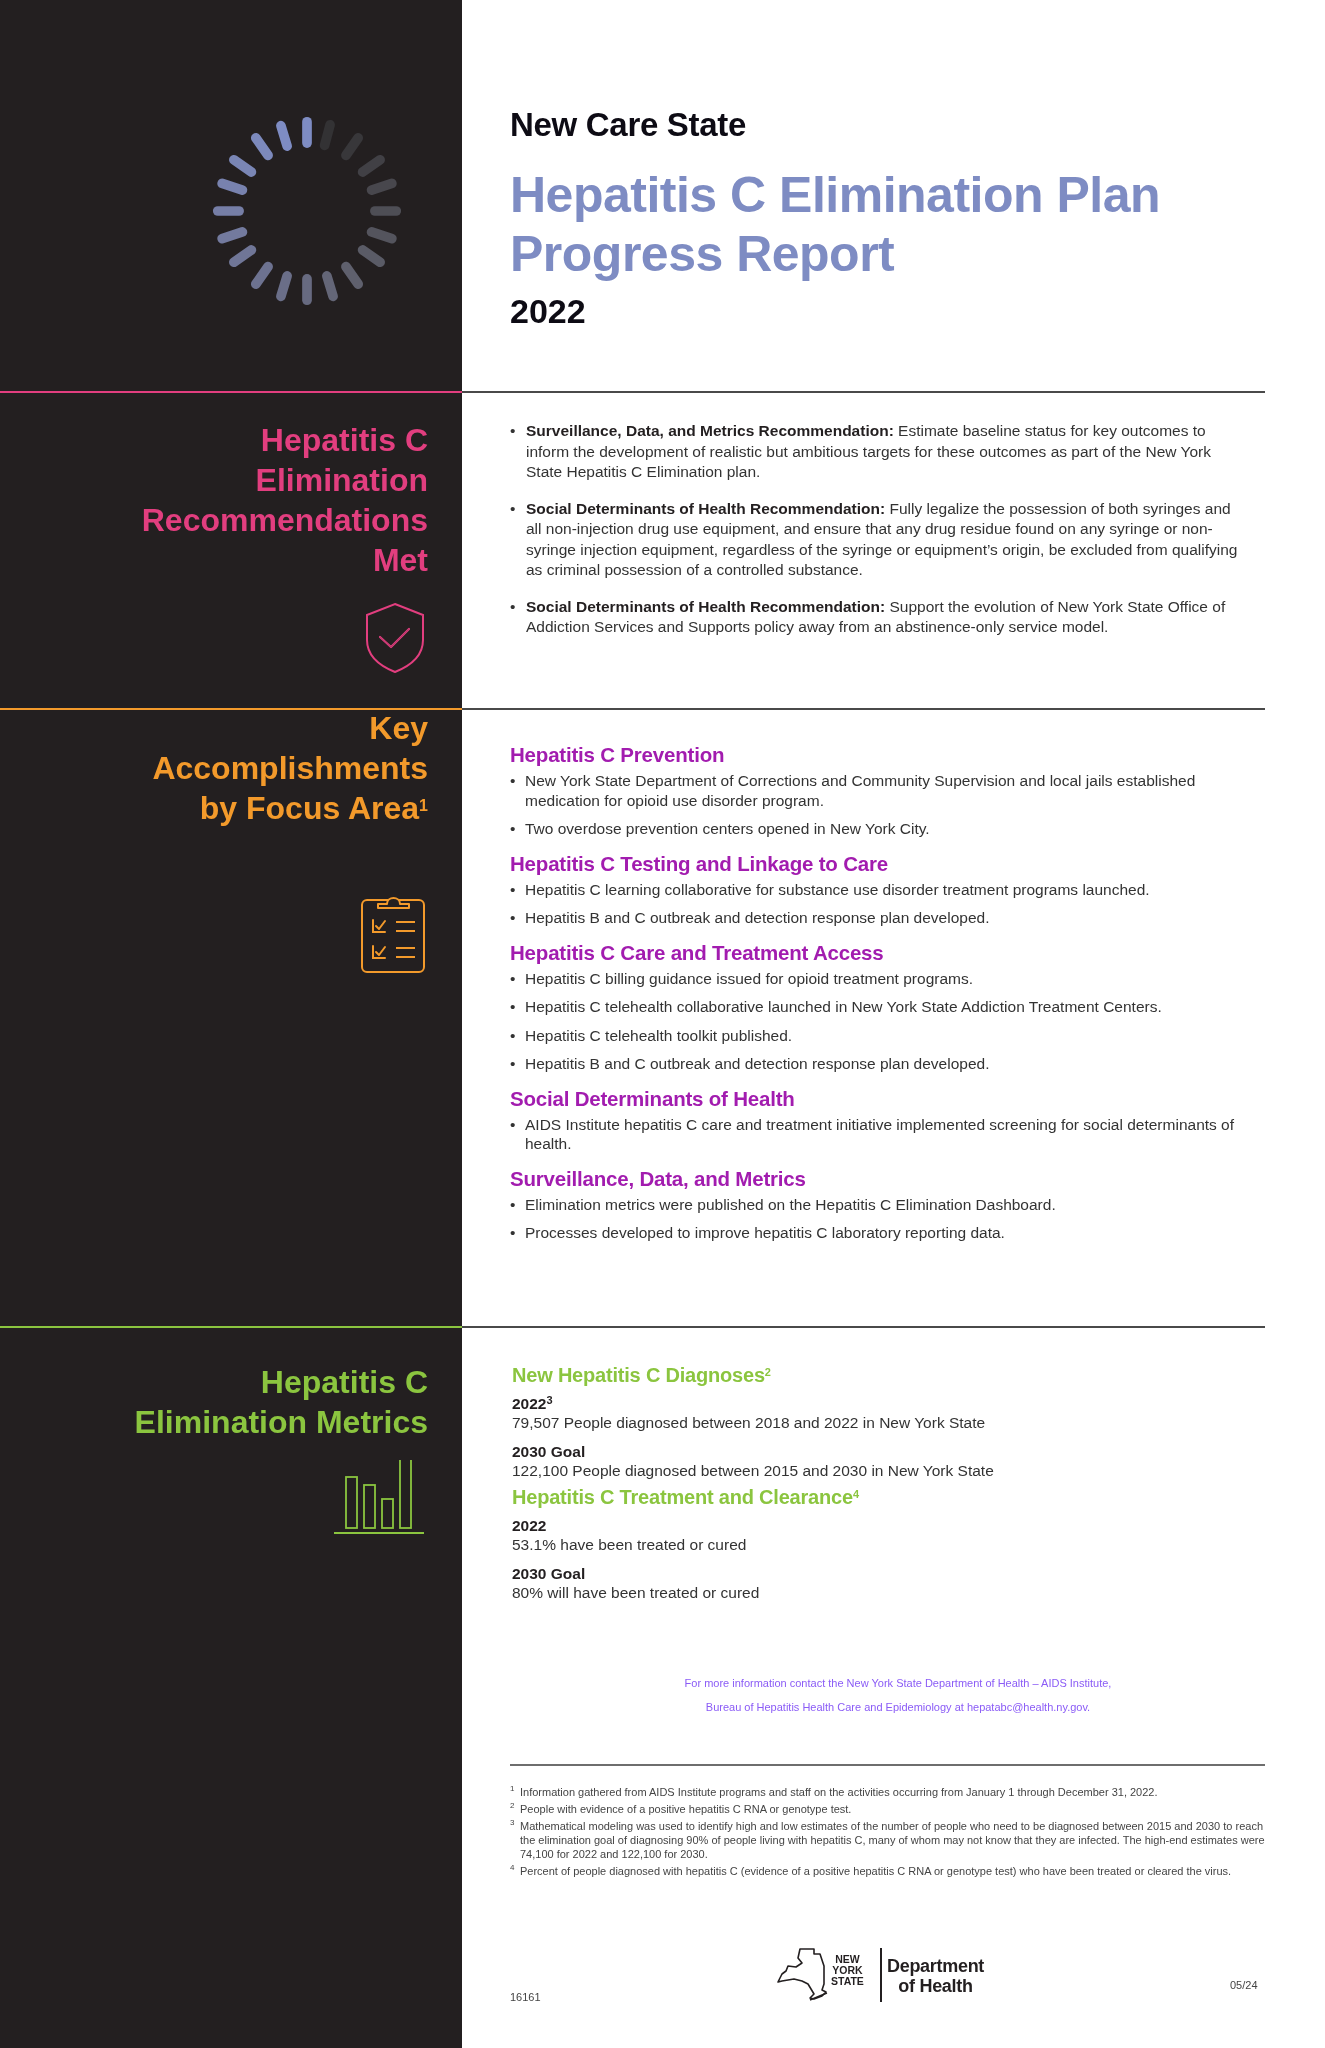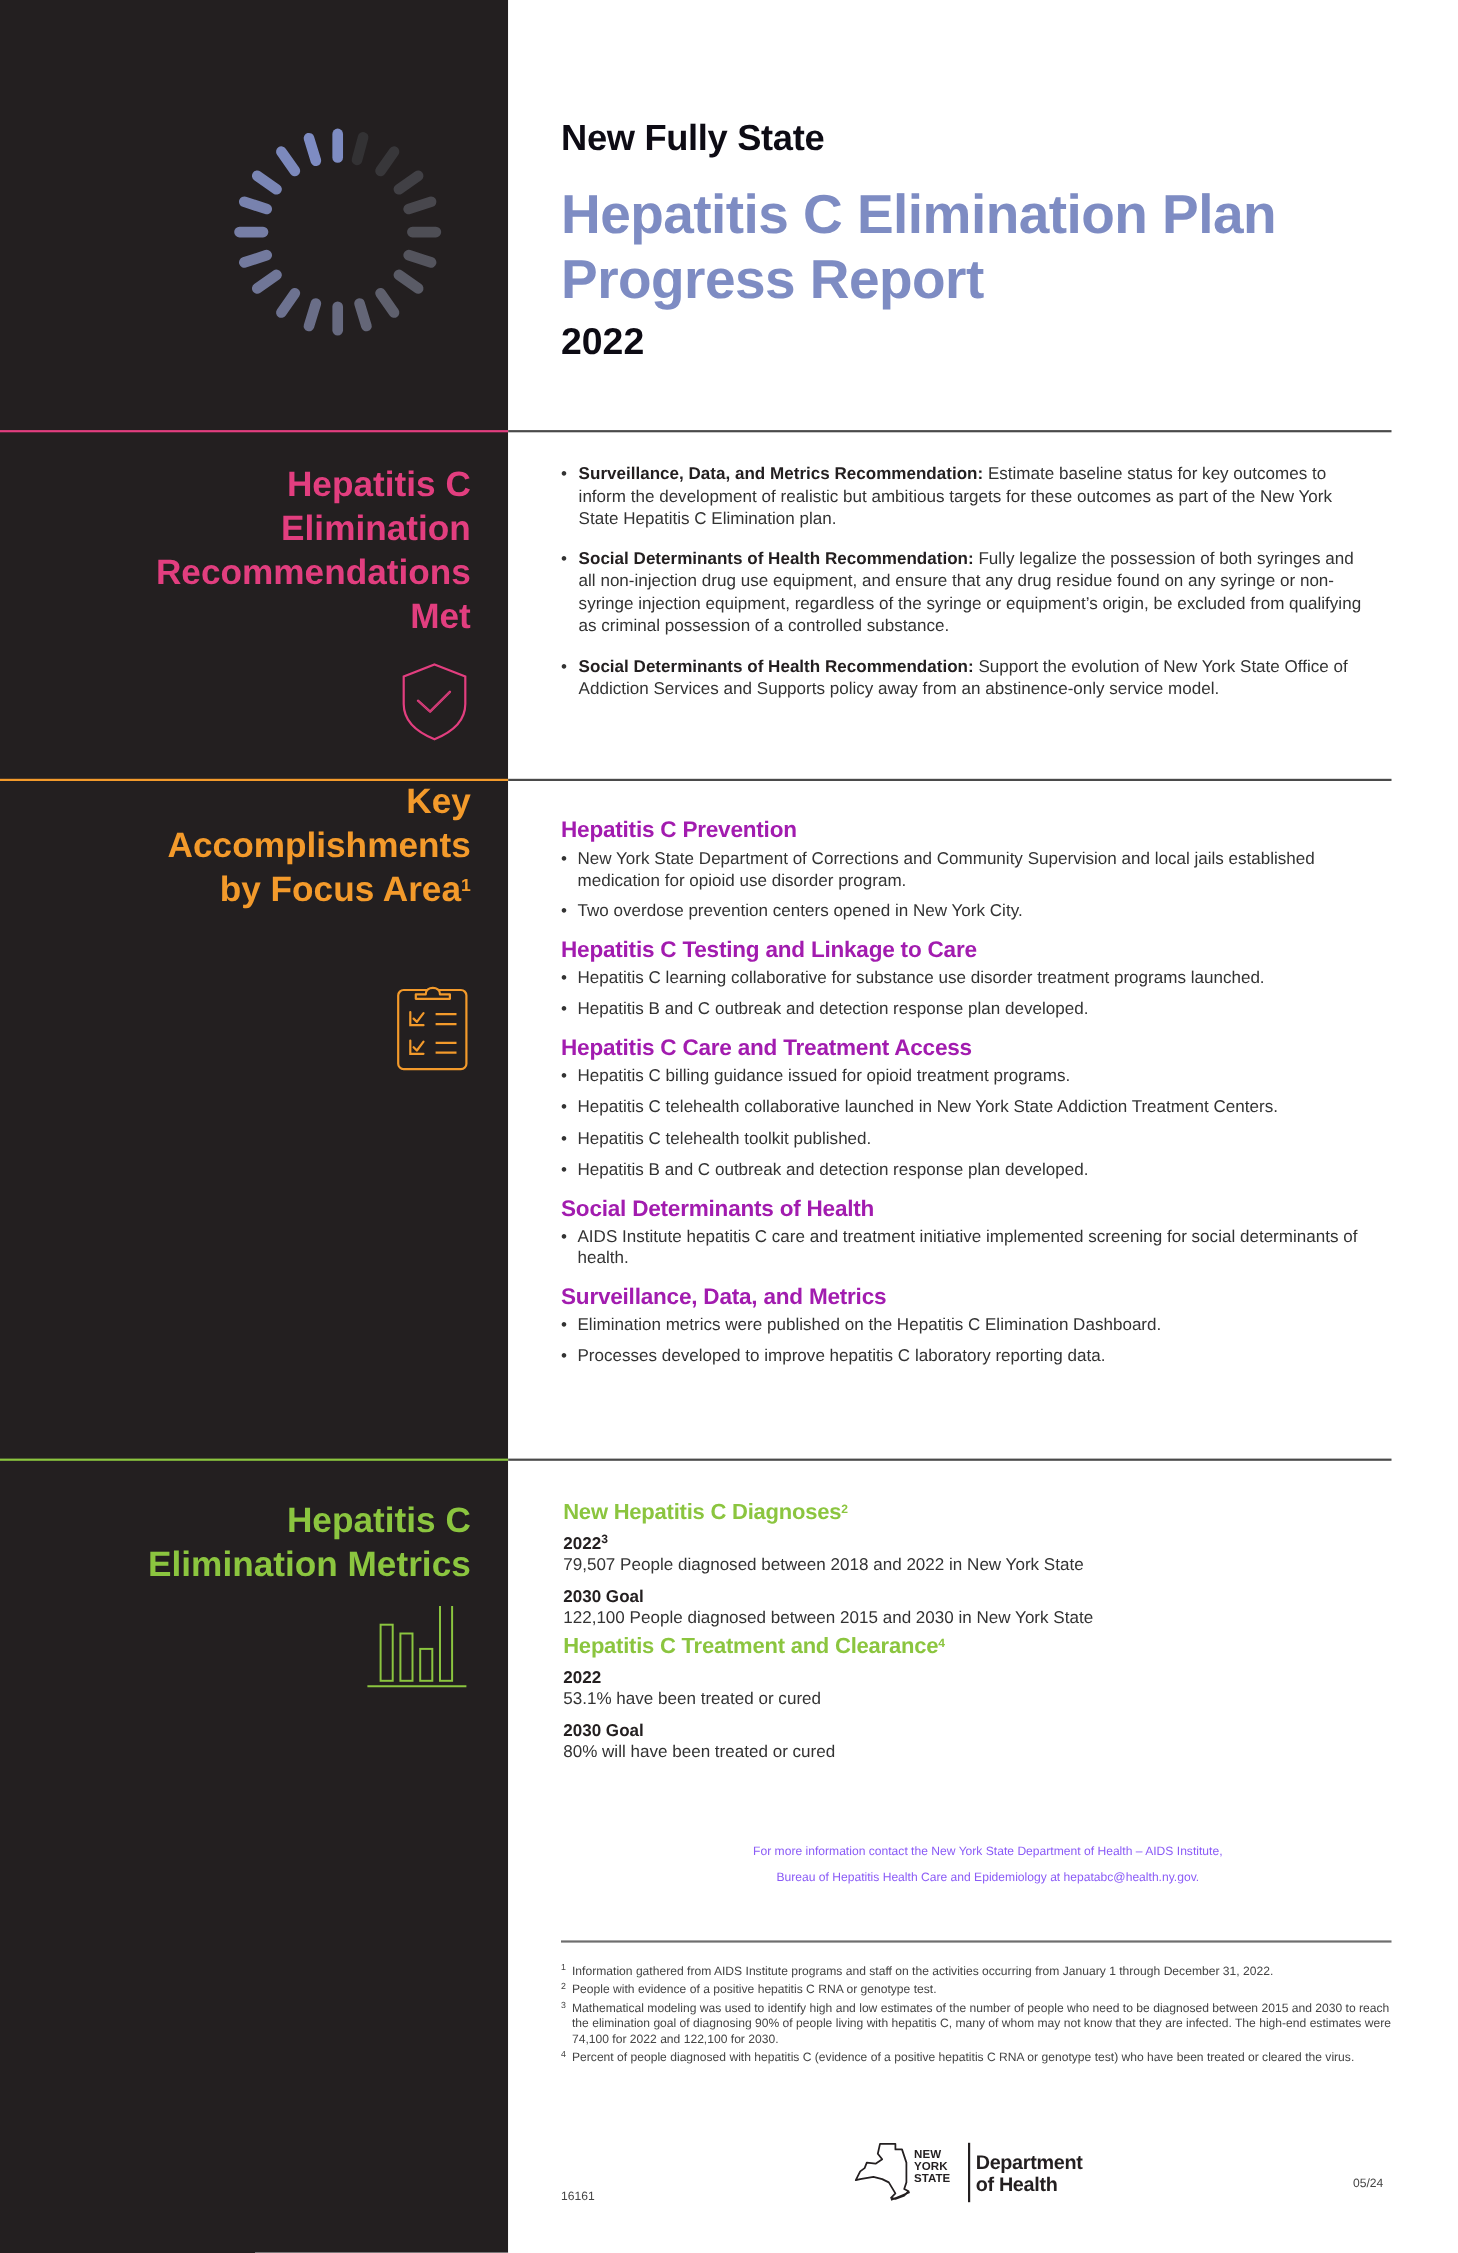--- a/index.html
+++ b/index.html
@@ -49,21 +49,21 @@
 
   .contact { position: absolute; left: 518px; top: 1672px; width: 760px; font-size: 11px; line-height: 23.5px; color: #8b5cf6; text-align: center; }
 
   .footnotes { position: absolute; left: 510px; top: 1785px; width: 760px; list-style: none; }
   .footnotes li { position: relative; padding-left: 10px; font-size: 11px; line-height: 14px; color: #444; margin-bottom: 3px; }
   .footnotes li .fn-num { position: absolute; left: 0; top: -3px; font-size: 8px; }
 
   .code-left { position: absolute; left: 510px; top: 1991px; font-size: 11px; color: #444; }
   .code-right { position: absolute; left: 1230px; top: 1979px; font-size: 11px; color: #444; }
 
-  .logo { position: absolute; left: 776px; top: 1944px; width: 240px; height: 60px; }
+  .logo { position: absolute; left: 776px; top: 1944px; width: 240px; height: 60px; text-align: center; }
   .logo-nys { position: absolute; left: 55px; top: 10px; font-size: 10.5px; line-height: 11px; font-weight: 700; color: #231f20; }
   .logo-divider { position: absolute; left: 104px; top: 4px; width: 1.5px; height: 54px; background: #231f20; }
   .logo-dept { position: absolute; left: 111px; top: 12px; font-size: 18px; line-height: 20px; font-weight: 700; color: #231f20; letter-spacing: -0.3px; }
 </style>
 </head>
 <body>
 
 <div class="sidebar"></div>
 <div class="main"></div>
 
@@ -85,21 +85,21 @@
     <line x1="0" y1="-92" x2="0" y2="-70" stroke="#707697" transform="rotate(235)"></line>
     <line x1="0" y1="-92" x2="0" y2="-70" stroke="#737a9e" transform="rotate(252)"></line>
     <line x1="0" y1="-92" x2="0" y2="-70" stroke="#767ea6" transform="rotate(270)"></line>
     <line x1="0" y1="-92" x2="0" y2="-70" stroke="#7882ae" transform="rotate(288)"></line>
     <line x1="0" y1="-92" x2="0" y2="-70" stroke="#7a86b5" transform="rotate(305)"></line>
     <line x1="0" y1="-92" x2="0" y2="-70" stroke="#7c89bc" transform="rotate(325)"></line>
     <line x1="0" y1="-92" x2="0" y2="-70" stroke="#7e8cc3" transform="rotate(343)"></line>
   </g>
 </svg>
 
-<div class="hdr-state">New Fully State</div>
+<div class="hdr-state">New Care State</div>
 <h1 class="hdr-title">
   <span>Hepatitis C Elimination Plan</span><br>
   <span>Progress Report</span>
 </h1>
 <div class="hdr-year">2022</div>
 
 <div class="rule-left" style="top:391px;background:#e23e7f;"></div>
 <div class="rule-right" style="top:391px;"></div>
 
 <h2 class="side-heading pink" style="top:420px;">

